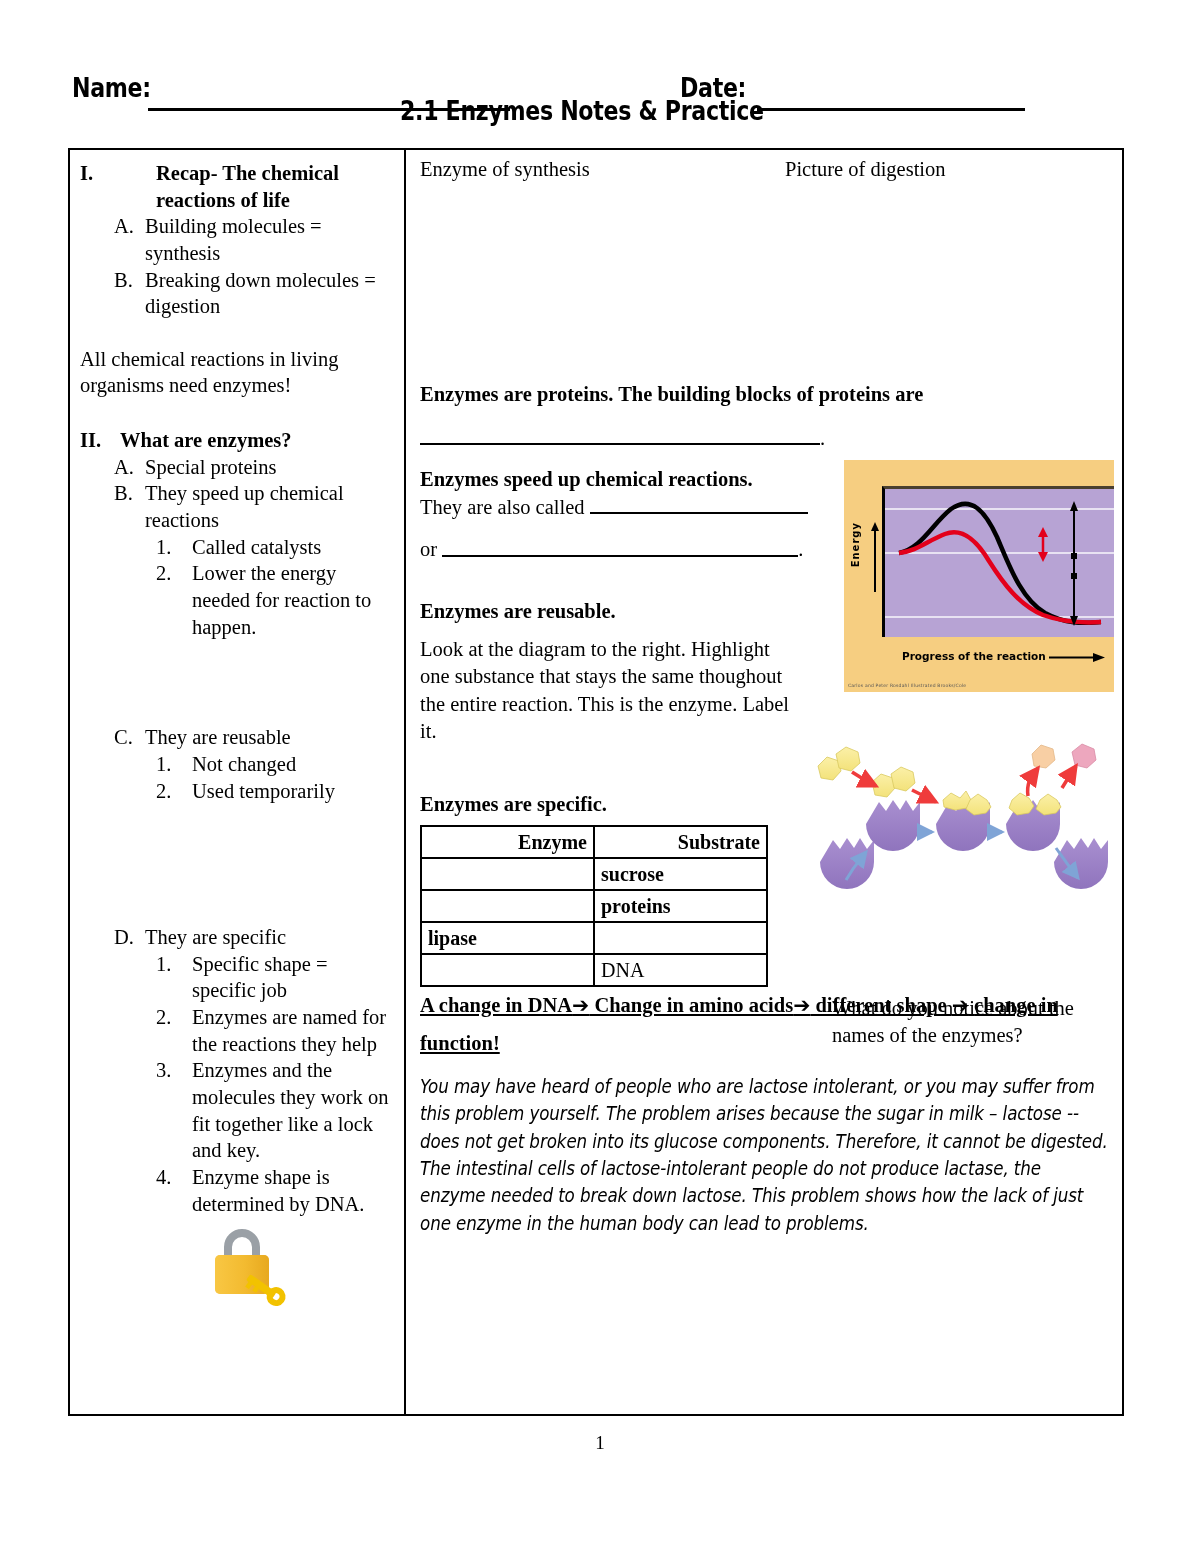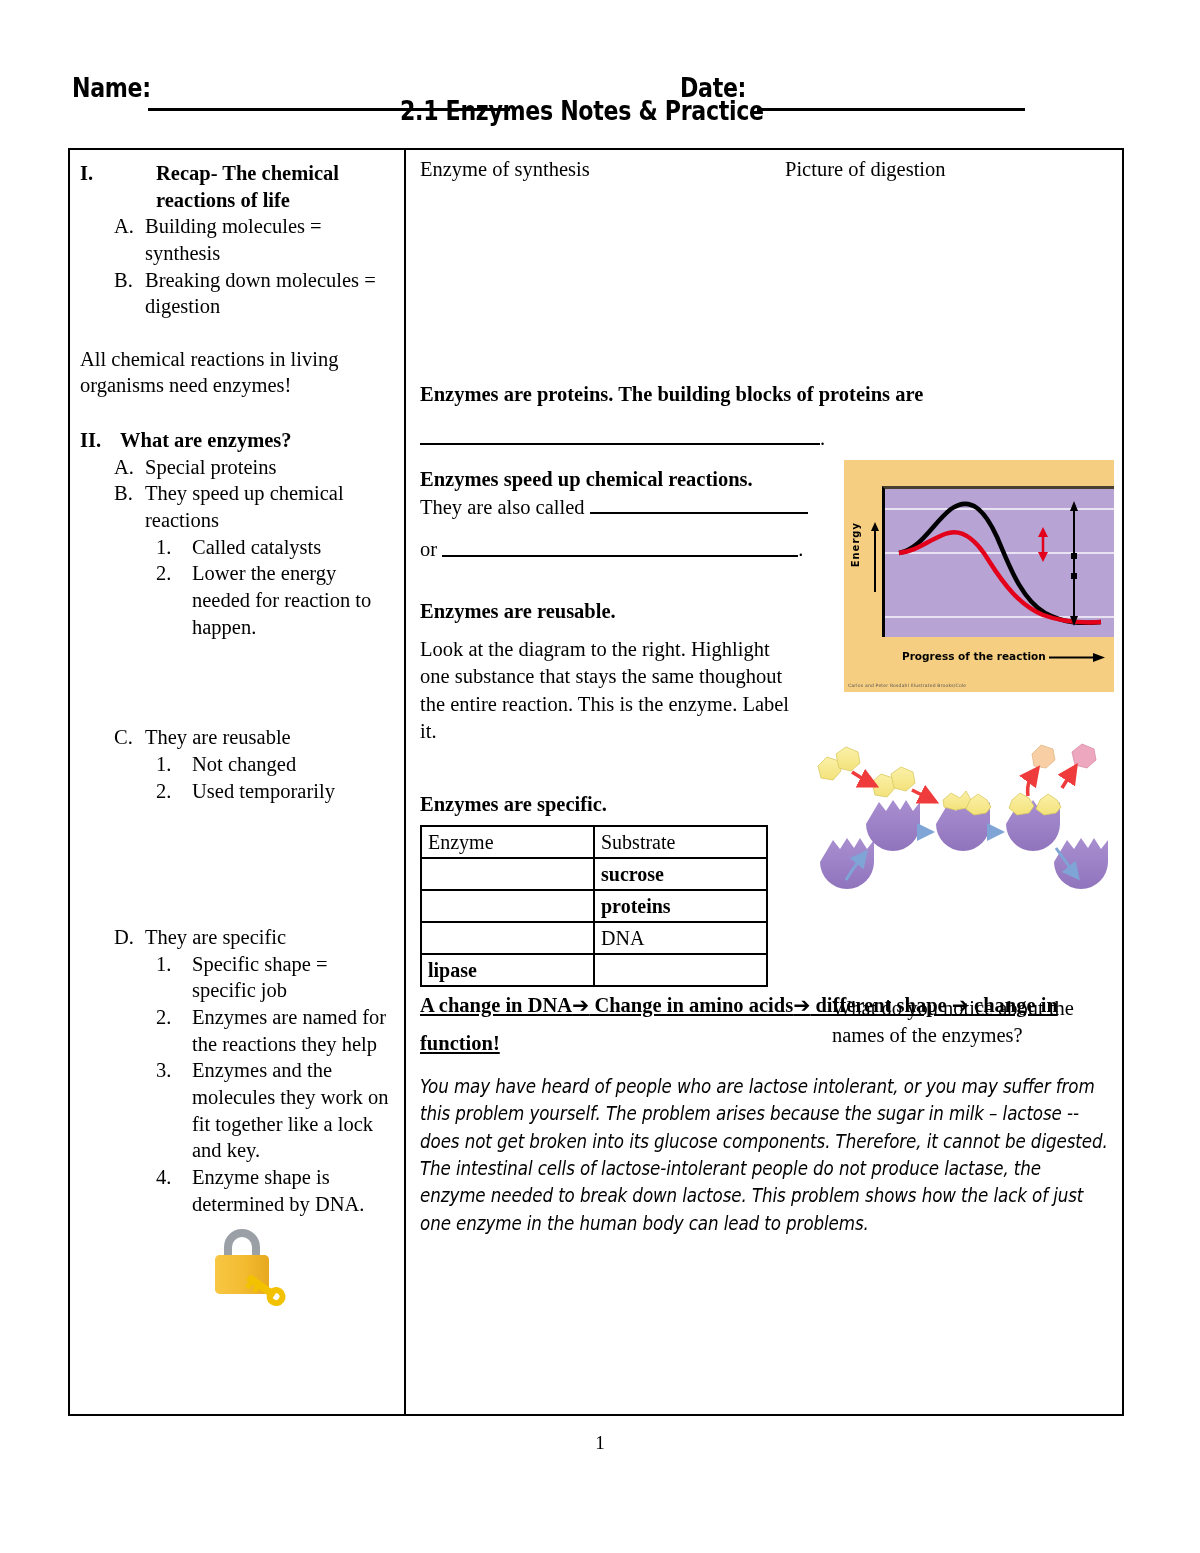--- a/index.html
+++ b/index.html
@@ -211,22 +211,22 @@
     table-layout: fixed;
   }
   .spec-table td, .spec-table th {
     border: 2px solid #000;
     height: 32px;
     font-size: 20px;
     padding: 1px 6px;
     box-sizing: border-box;
   }
   .spec-table th {
-    font-weight: 400;
-    text-align: left;
+    font-weight: 700;
+    text-align: right;
   }
   .spec-table td {
     font-weight: 700;
     text-align: left;
   }
   .spec-table td.light { font-weight: 400; }
 
   .notice-q {
     position: absolute;
     right: 18px;
@@ -541,27 +541,27 @@
       </tr>
       <tr>
         <td></td>
         <td>sucrose</td>
       </tr>
       <tr>
         <td></td>
         <td>proteins</td>
       </tr>
       <tr>
+        <td>lipase</td>
+        <td></td>
+      </tr>
+      <tr>
         <td></td>
         <td class="light">DNA</td>
       </tr>
-      <tr>
-        <td>lipase</td>
-        <td></td>
-      </tr>
     </tbody>
       </table>
 
     <div class="notice-q">What do you notice about the names of the enzymes?</div>
 
     <div class="chain">
       <span>A change in DNA</span><span class="arrow-glyph">➔</span><span> Change in amino acids</span><span class="arrow-glyph">➔</span><span> different shape  </span><span class="arrow-glyph">➔</span>
       <span>change in function! </span>
     </div>
 

